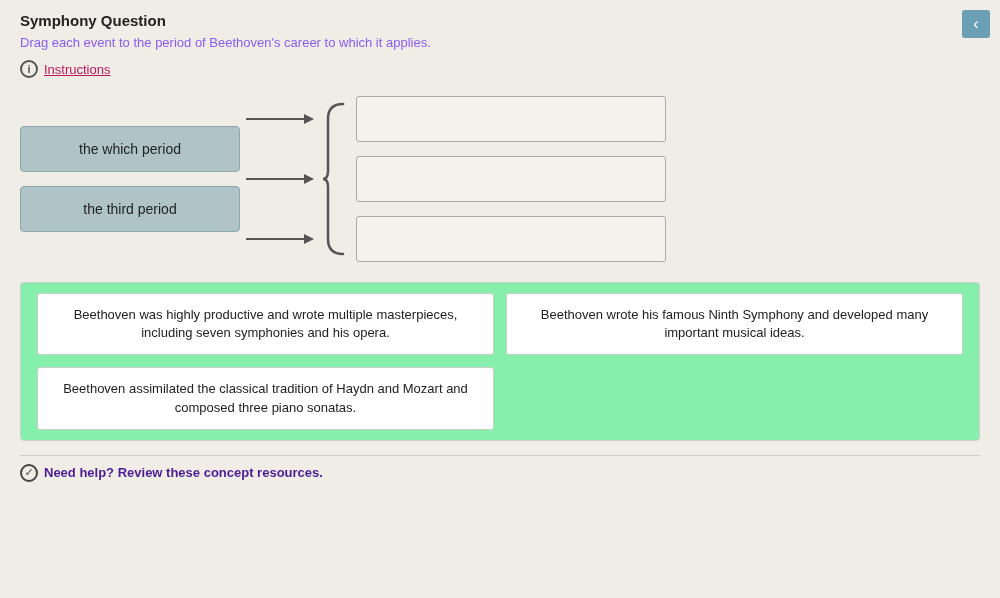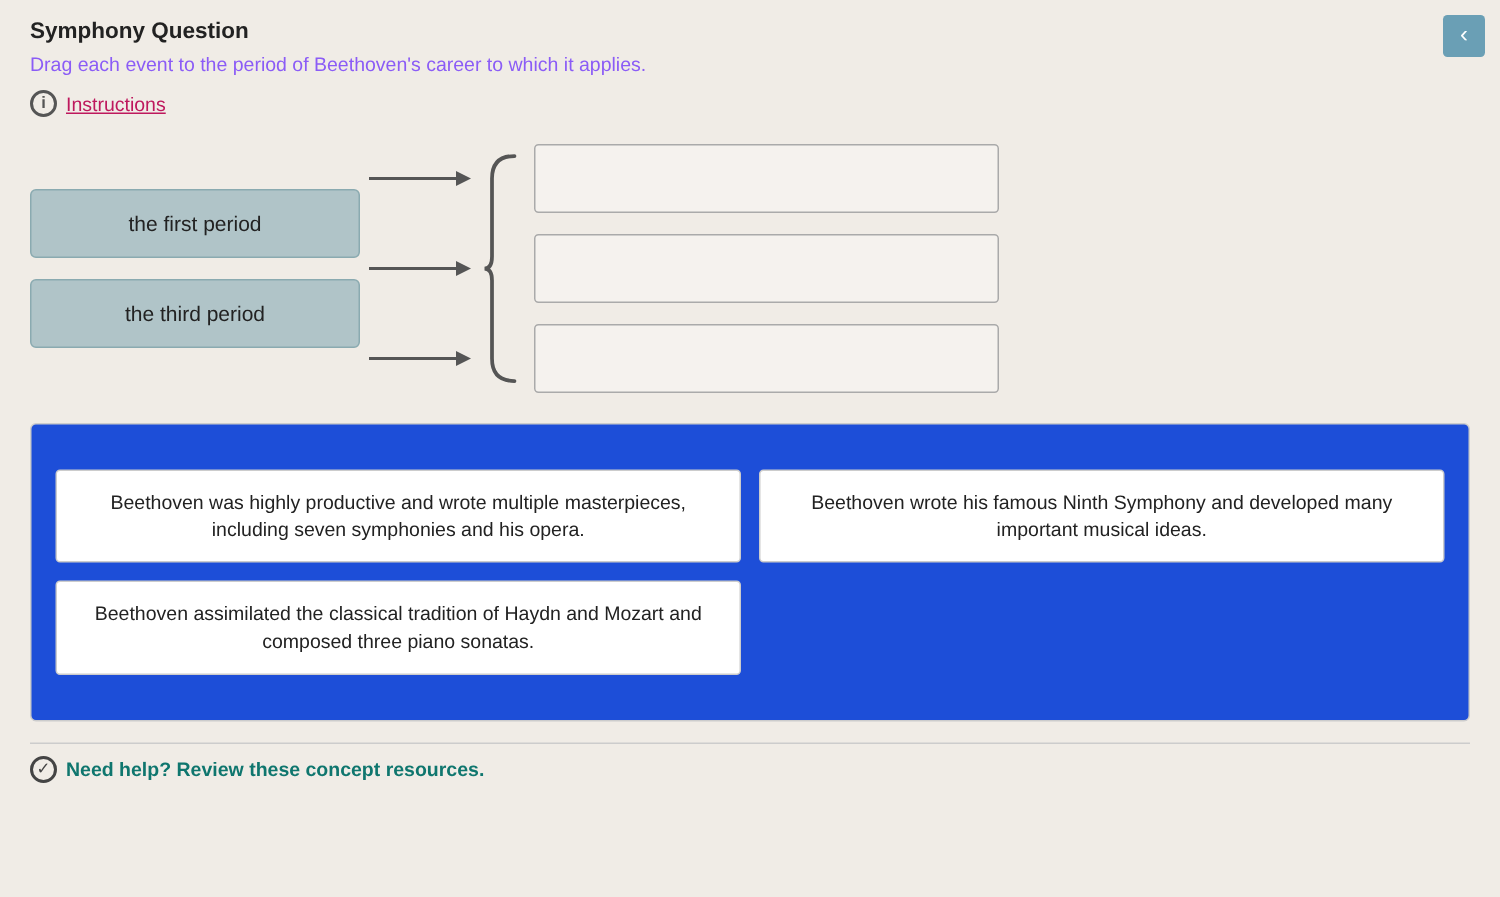--- a/index.html
+++ b/index.html
@@ -77,24 +77,24 @@
     .drop-zone {
       width: 310px;
       height: 46px;
       border: 1.5px solid #aaa;
       background: #f5f2ee;
       border-radius: 3px;
     }
 
     
     .drag-sources-area {
-      background: #1d4ed8;
+      background: #86efac;
       border: 1px solid #ccc;
       border-radius: 4px;
-      padding: 30px 16px;
+      padding: 10px 16px;
       margin-bottom: 14px;
       display: grid;
       grid-template-columns: 1fr 1fr;
       gap: 12px;
     }
 
     .drag-card {
       background: white;
       border: 1px solid #ccc;
       border-radius: 3px;
@@ -123,21 +123,21 @@
       align-items: center;
       justify-content: center;
       font-size: 11px;
       color: #444;
       flex-shrink: 0;
     }
 
     .help-text {
       font-size: 13px;
       font-weight: bold;
-      color: #0f766e;
+      color: #4c1d95;
     }
 
     
     .corner-btn {
       position: absolute;
       top: 10px;
       right: 10px;
       width: 28px;
       height: 28px;
       background: #6a9fb5;
@@ -191,21 +191,21 @@
   <div class="subtitle">Drag each event to the period of Beethoven's career to which it applies.</div>
 
   <div class="instructions-row">
     <div class="instructions-icon">i</div>
     <span class="instructions-label">Instructions</span>
   </div>
 
   <div style="display: flex; align-items: center; margin-bottom: 20px;">
 
     <div class="periods-col">
-      <div class="period-label">the first period</div>
+      <div class="period-label">the which period</div>
       <div class="period-label">the third period</div>
     </div>
 
     <div style="display: flex; flex-direction: column; gap: 14px; margin-left: 6px;">
 
       <div class="single-arrow">
         <svg viewBox="0 0 70 20" xmlns="http://www.w3.org/2000/svg">
           <line x1="0" y1="10" x2="58" y2="10" stroke="#555" stroke-width="2"></line>
           <polygon points="58,5 68,10 58,15" fill="#555"></polygon>
         </svg>

